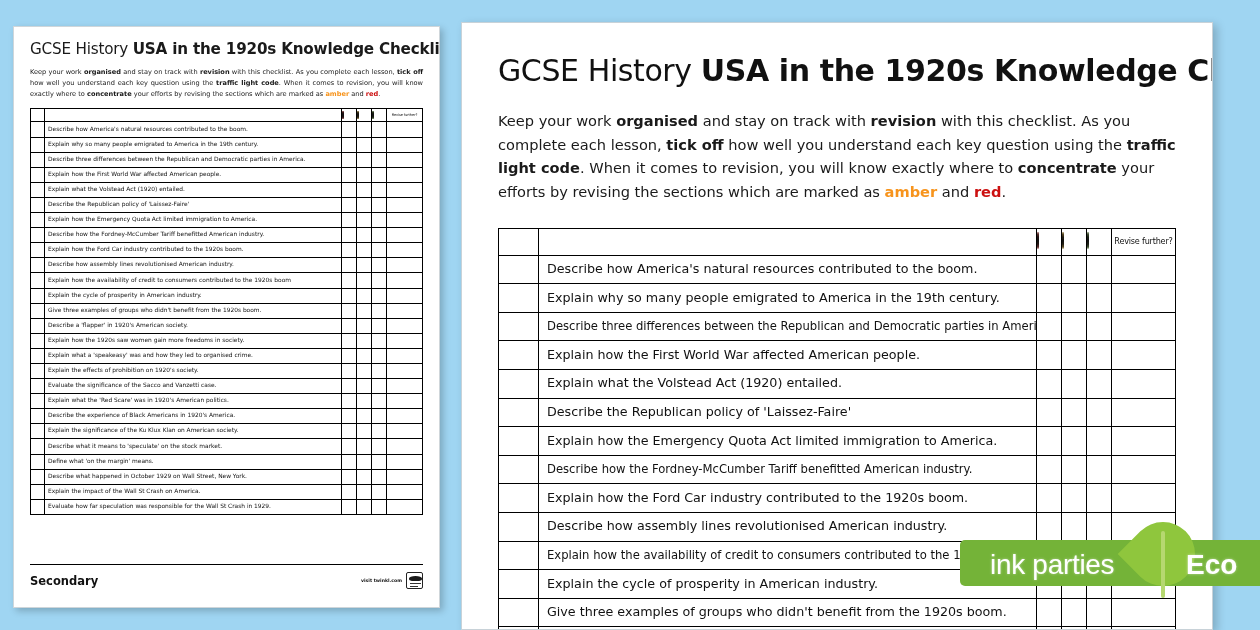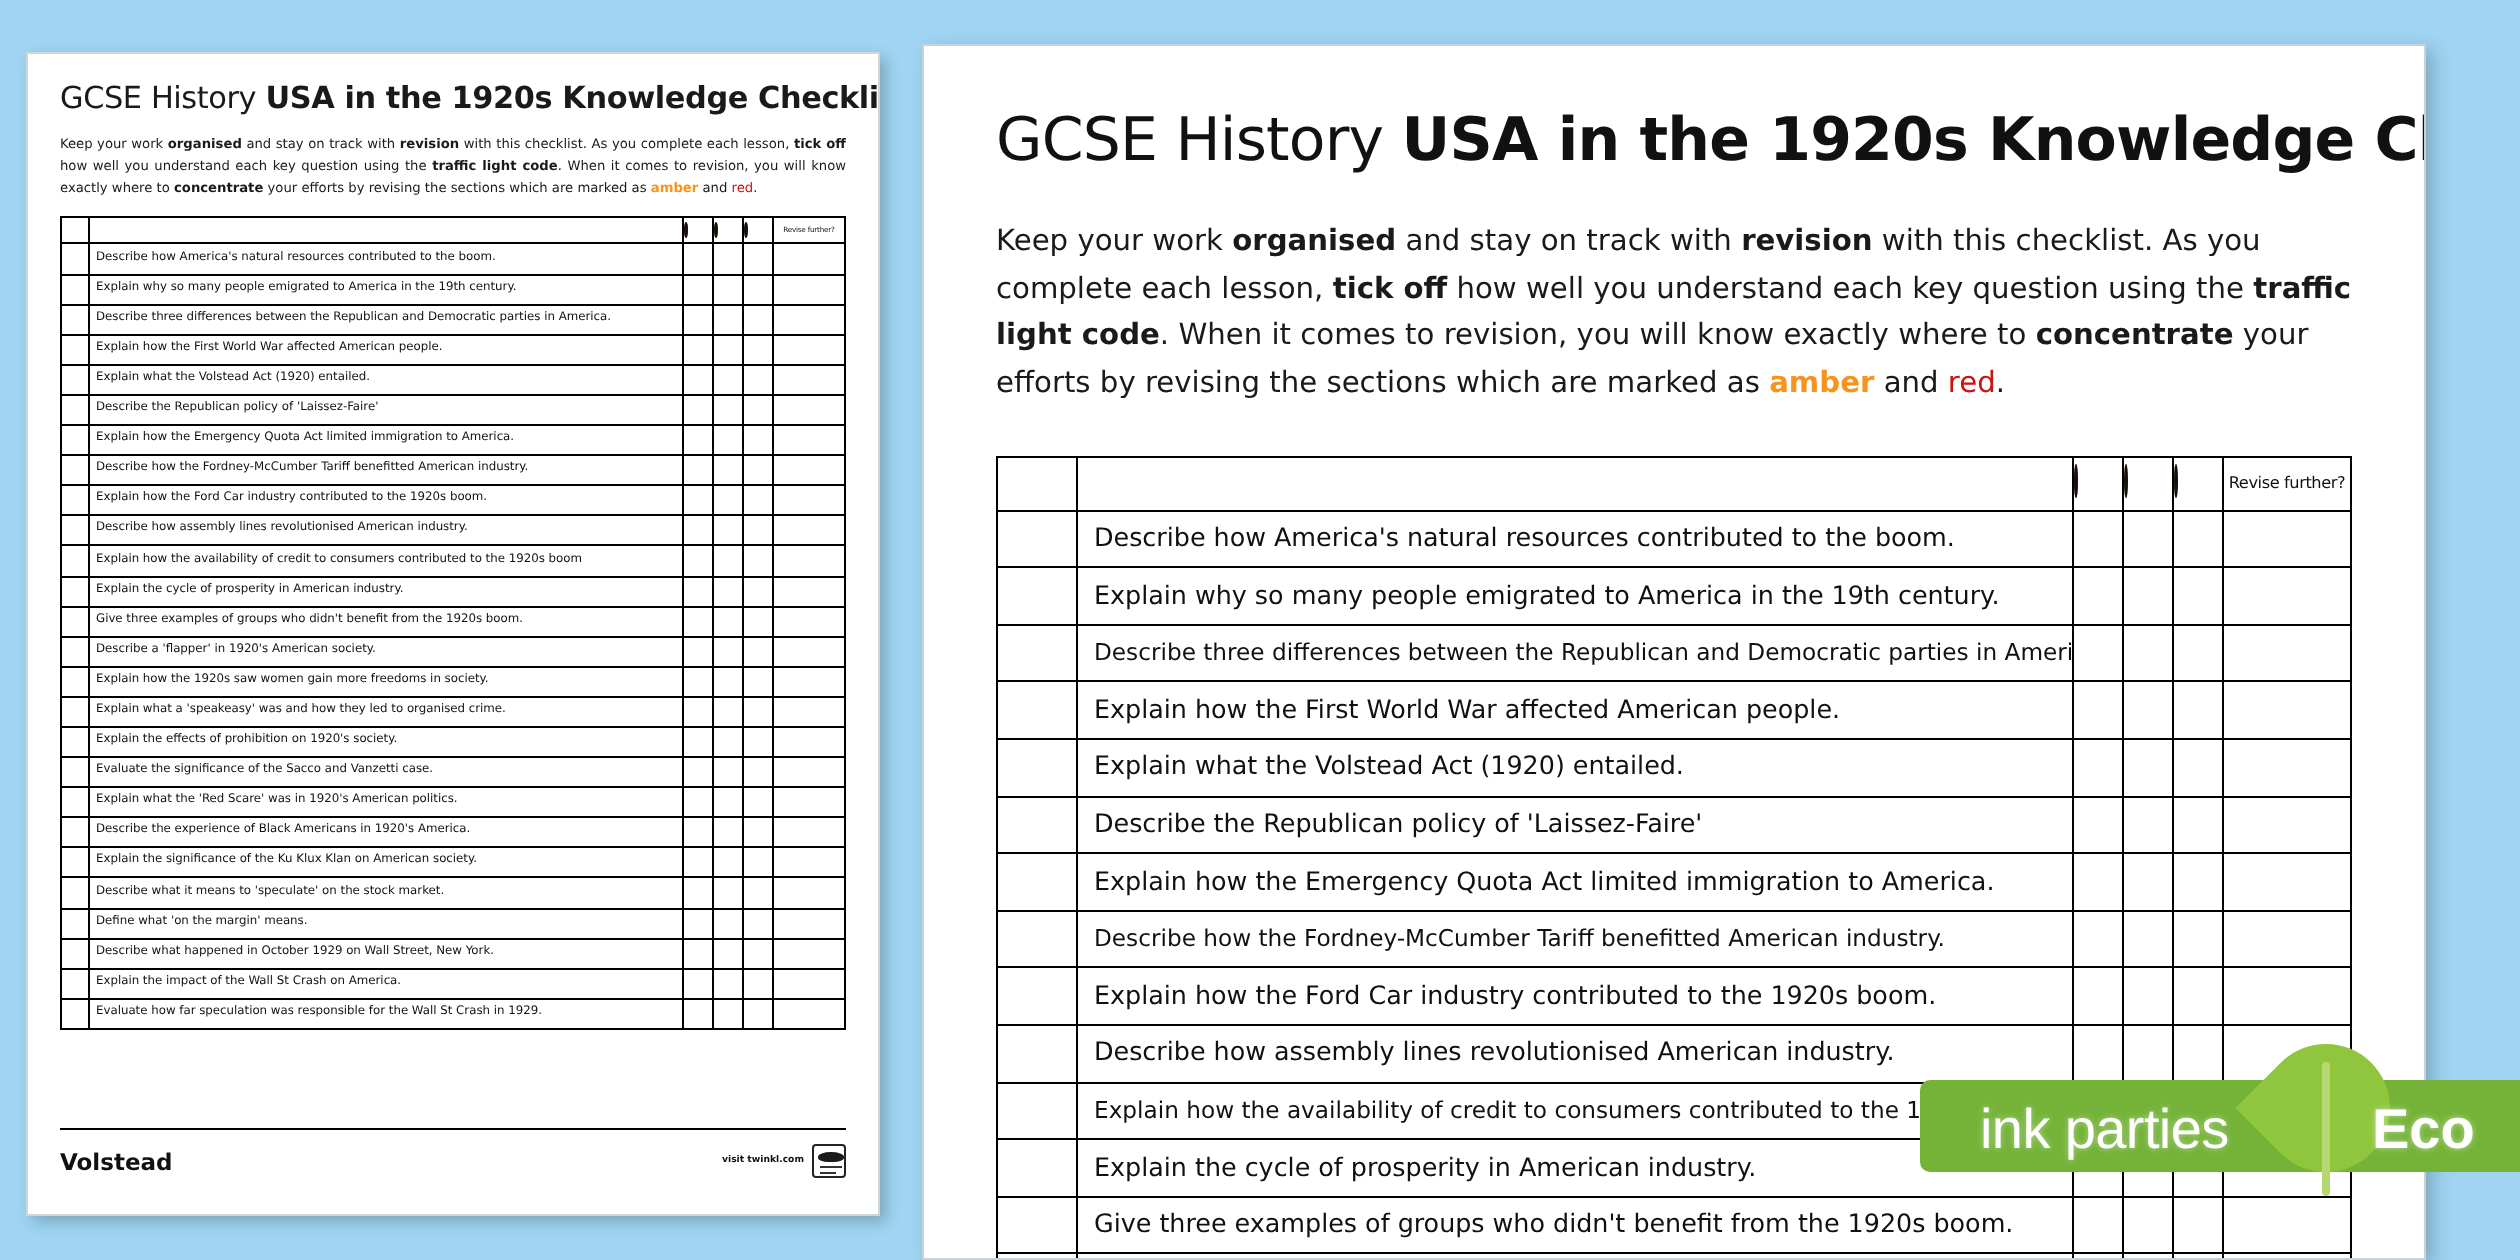--- a/index.html
+++ b/index.html
@@ -43,21 +43,21 @@
   #thumb-page .t-intro {
     margin-top: 9px;
     font-size: 6.6px;
     line-height: 1.62;
     color: #1a1a1a;
     text-align: justify;
     font-family: "DejaVu Sans", sans-serif;
   }
   #thumb-page .t-intro b { font-weight: bold; }
   .amber { color: #f7941d; font-weight: bold; margin-top: 36px; }
-  .red   { color: #cc1111; font-weight: normal; }
+  .red   { color: #cc1111; font-weight: bold; }
 
   
   #thumb-table {
     margin-top: 9px;
     width: 100%;
     border-collapse: collapse;
     table-layout: fixed;
   }
   #thumb-table td {
     border: 0.8px solid #000;
@@ -503,21 +503,21 @@
           <td>Evaluate how far speculation was responsible for the Wall St Crash in 1929.</td>
           <td class="c-light"></td>
           <td class="c-light"></td>
           <td class="c-light"></td>
           <td class="c-rev"></td>
         </tr>
       </tbody>
   </table>
 
   <div id="thumb-foot">
-    <div class="sec">Volstead</div>
+    <div class="sec">Secondary</div>
     <div class="brand">
       <span class="visit">visit twinkl.com</span>
       <span class="logo-mark">
         <span class="cap"></span>
         <span class="bar"></span>
         <span class="bar2"></span>
       </span>
     </div>
   </div>
 </div>

